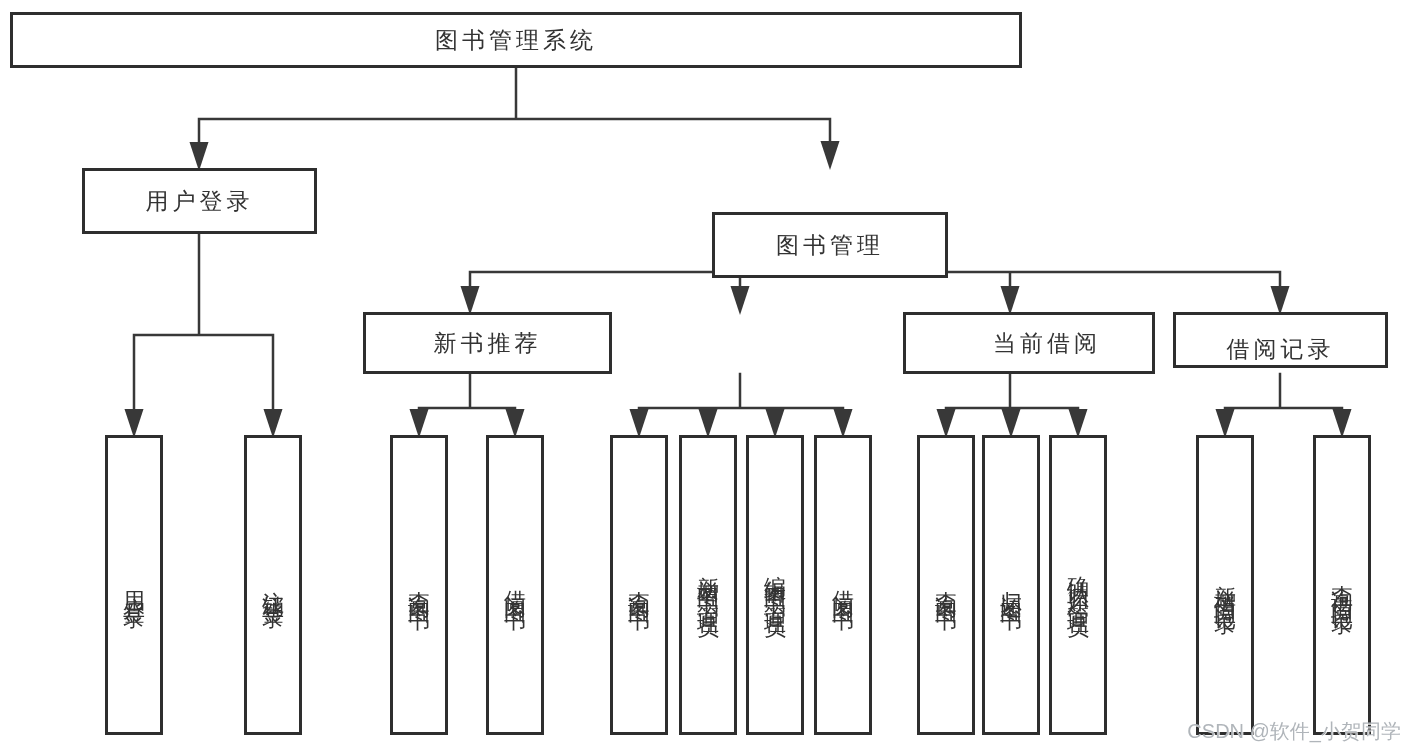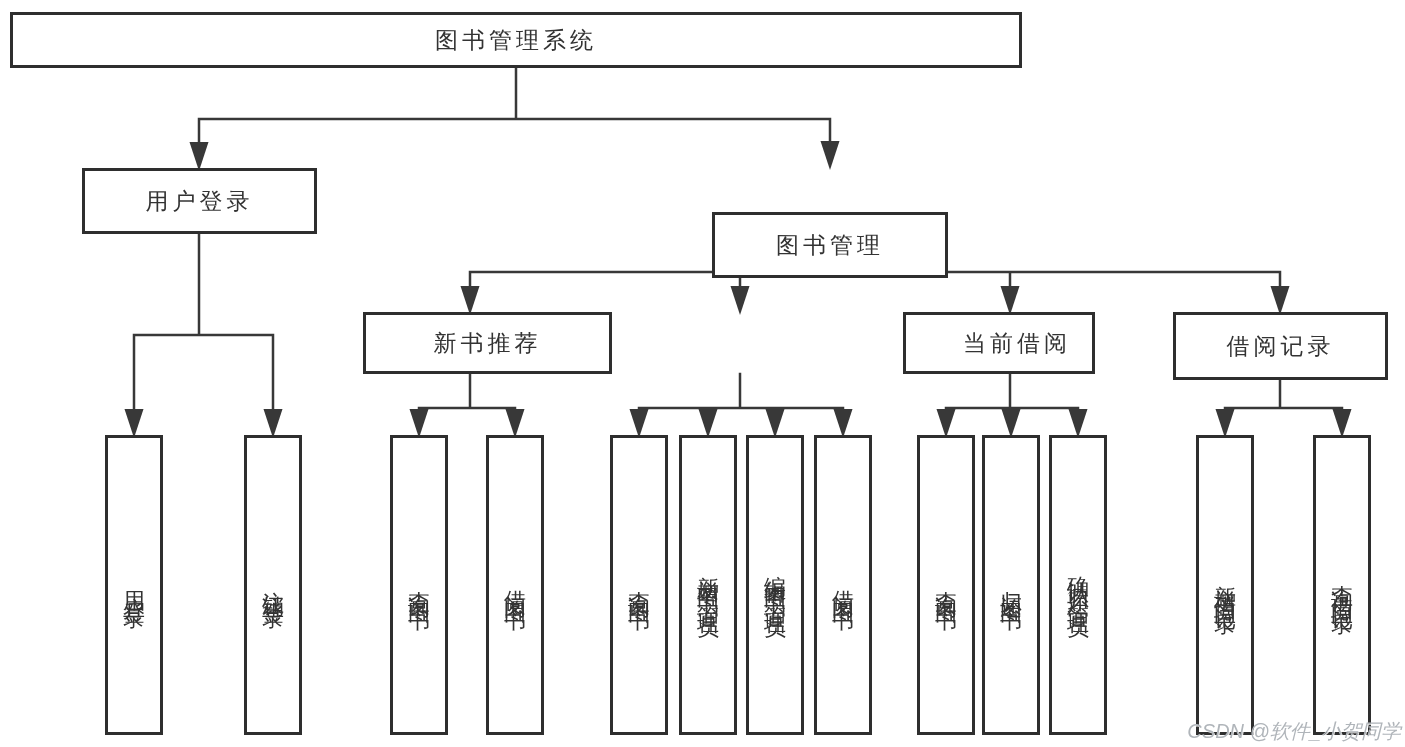--- a/index.html
+++ b/index.html
@@ -73,21 +73,20 @@
   }
   .watermark {
     position: absolute;
     right: 4px;
     bottom: 2px;
     z-index: 10;
     font-size: 20px;
     color: var(--watermark, #b0b5ba);
     text-shadow: 1px 1px 0 rgba(255,255,255,0.85);
     white-space: nowrap;
-    font-style: italic;
   }
 </style>
 </head>
 <body>
 
 <div id="canvas">
 
   <svg id="connector-svg" viewBox="0 0 1405 747" xmlns="http://www.w3.org/2000/svg">
 
     <path d="M516 68 V119 M199 119 H830 M199 119 V150 M830 119 V149"></path>
@@ -131,24 +130,24 @@
   <div class="hnode" style="left:82px; top:168px; width:235px; height:66px;">
     <span>用户登录</span>
   </div>
   <div class="hnode" style="left:712px; top:167px; width:236px; height:66px;margin-top:45px;">
     <span>图书管理</span>
   </div>
 
   <div class="hnode" style="left:363px; top:312px; width:249px; height:62px;">
     <span>新书推荐</span>
   </div>
-  <div class="hnode" style="left:903px; top:312px; width:192px; height:62px;padding-left:36px;">
+  <div class="hnode" style="left:903px; top:312px; width:252px; height:62px;padding-left:36px;">
     <span>当前借阅</span>
   </div>
-  <div class="hnode" style="left:1173px; top:312px; width:215px; height:68px;">
+  <div class="hnode" style="left:1173px; top:312px; width:215px; height:56px;align-items:flex-end;">
     <span>借阅记录</span>
   </div>
 
   <div class="leaf" style="left:105px;">
     <span class="vtext">用户登录</span>
   </div>
   <div class="leaf" style="left:244px;">
     <span class="vtext">注销登录</span>
   </div>
 

